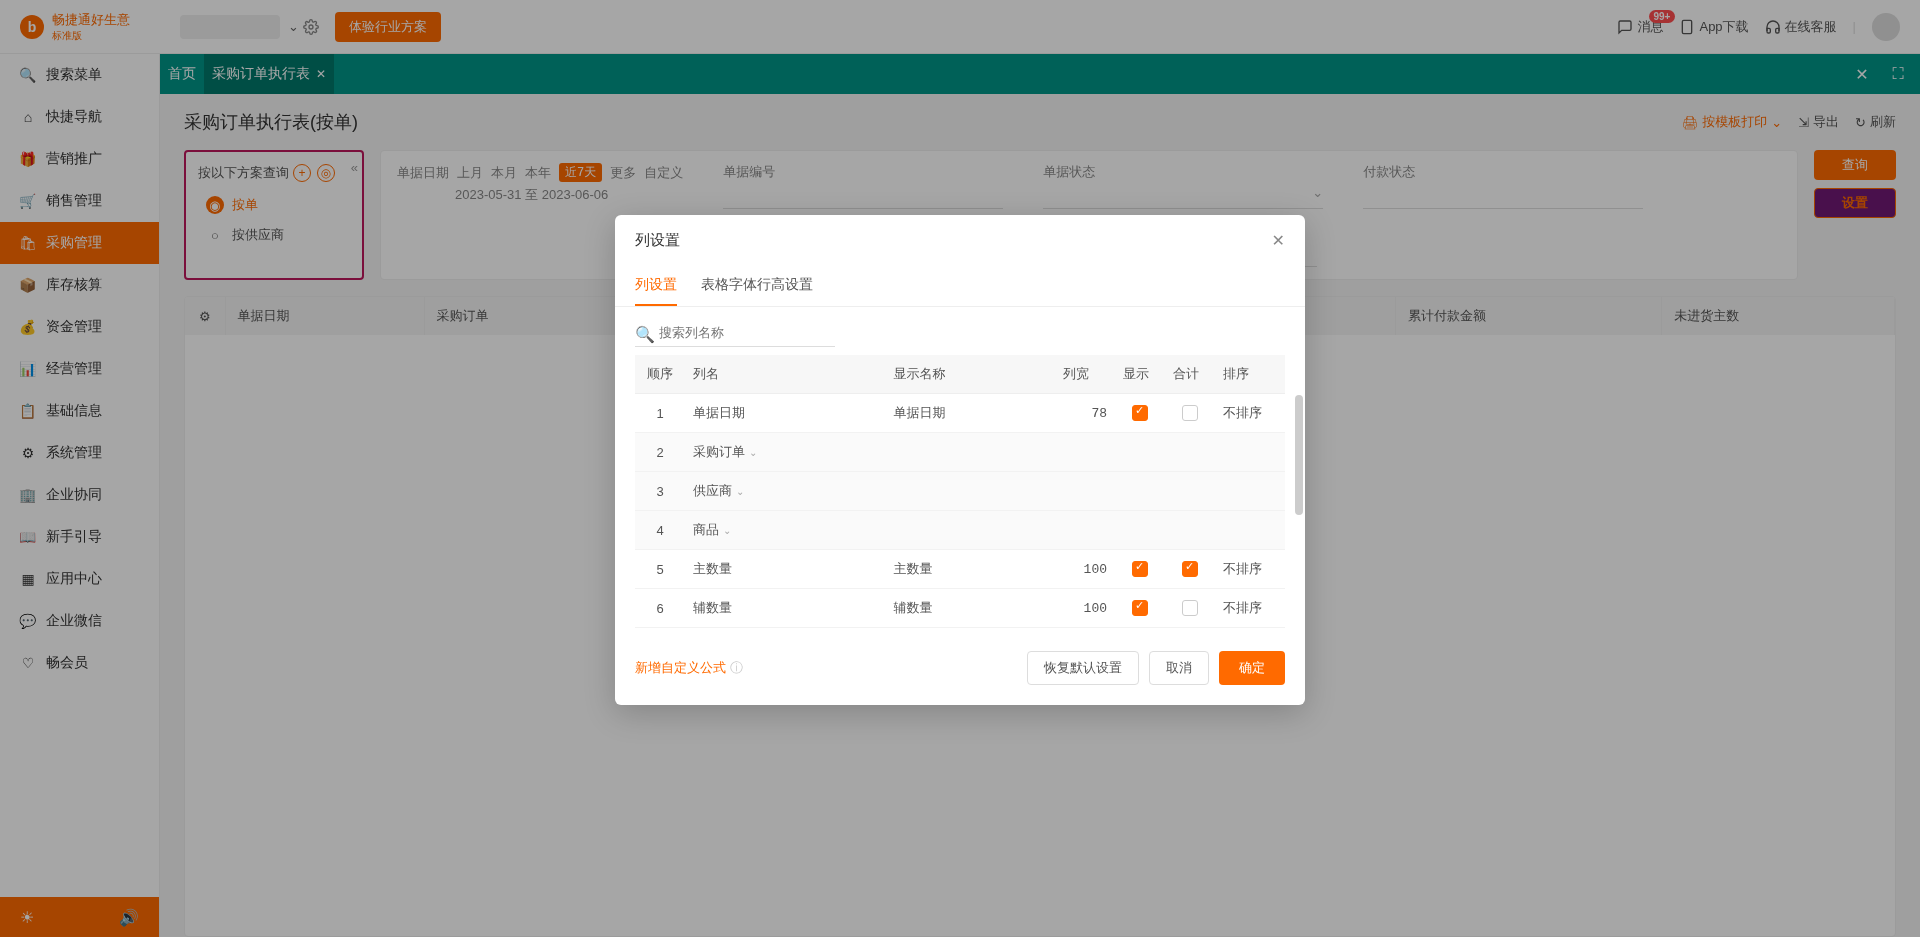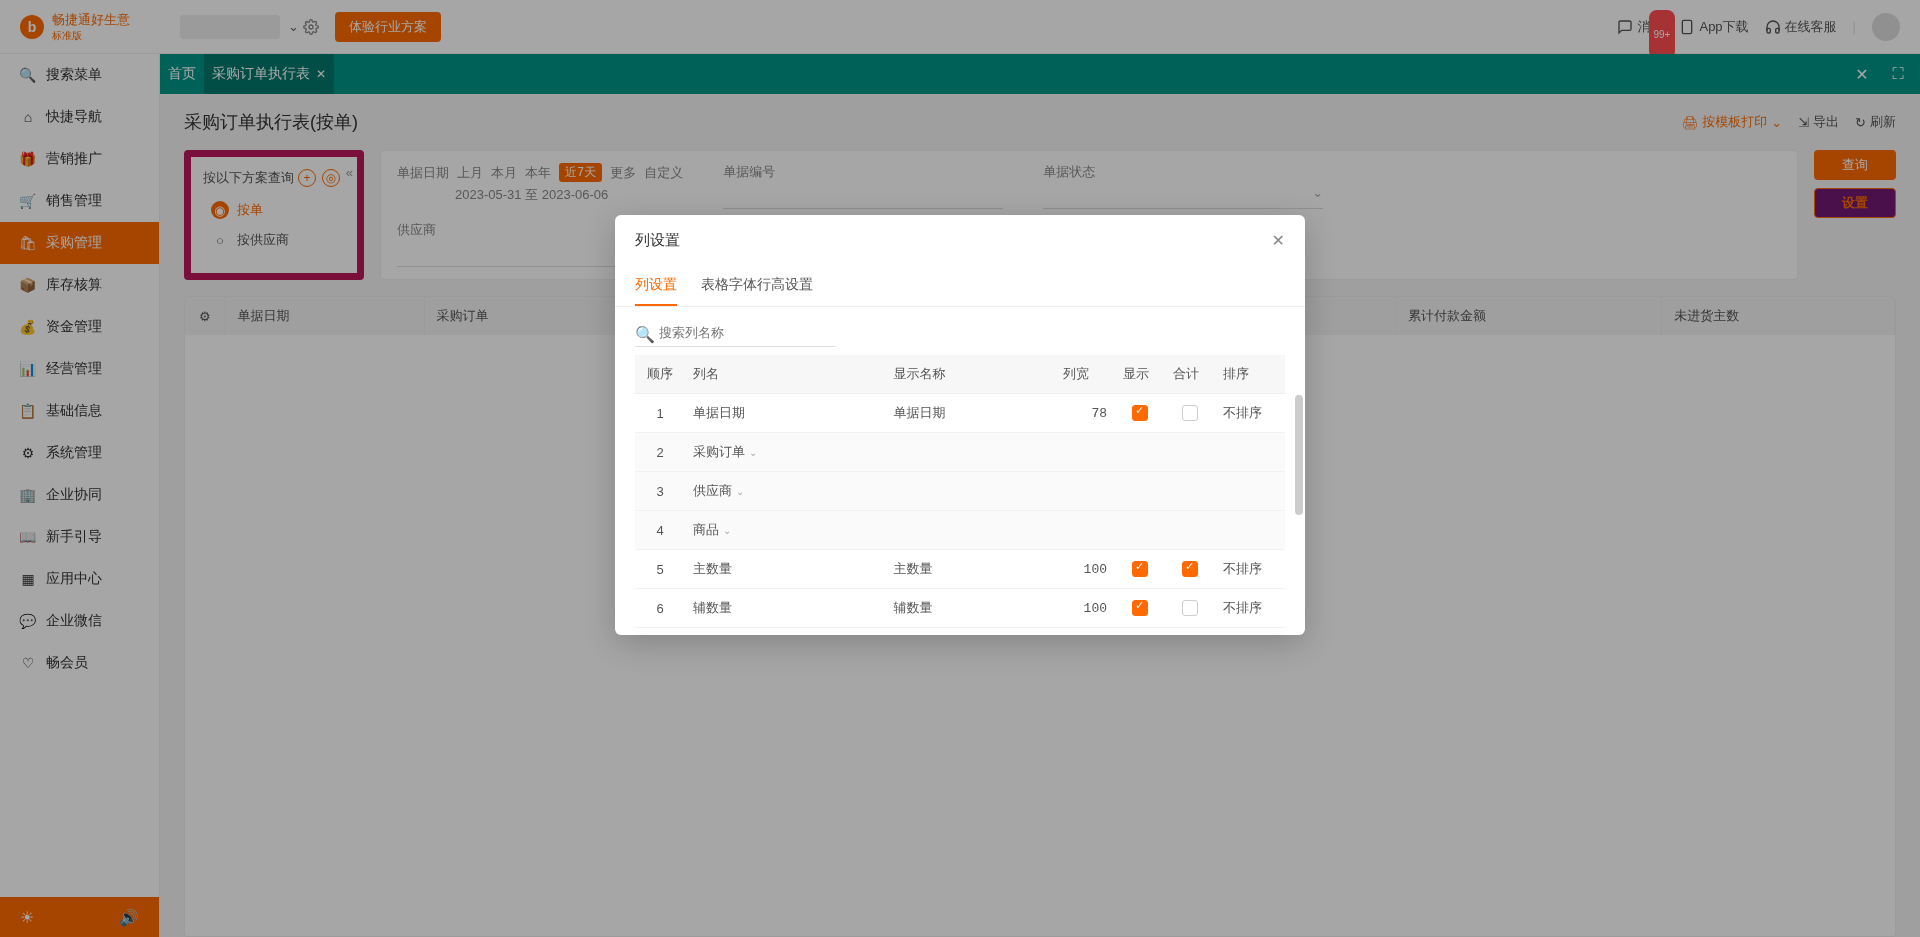--- a/index.html
+++ b/index.html
@@ -10,21 +10,21 @@
 .logo-area { display: flex; align-items: center; gap: 8px; width: 140px; }
 .logo-icon { width: 24px; height: 24px; background: #ff6a00; border-radius: 50%; display: flex; align-items: center; justify-content: center; color: #fff; font-weight: bold; font-size: 14px; }
 .logo-text { font-size: 13px; color: #ff6a00; font-weight: 500; }
 .logo-sub { font-size: 10px; color: #ff6a00; }
 .company-select { margin-left: 20px; display: flex; align-items: center; gap: 8px; color: #666; font-size: 13px; }
 .company-blur { background: #eee; width: 100px; height: 24px; border-radius: 4px; }
 .gear-btn { width: 24px; height: 24px; display: flex; align-items: center; justify-content: center; color: #888; cursor: pointer; }
 .orange-btn { background: #ff6a00; color: #fff; border: none; padding: 6px 14px; border-radius: 4px; font-size: 13px; margin-left: 12px; cursor: pointer; }
 .header-right { margin-left: auto; display: flex; align-items: center; gap: 16px; color: #555; font-size: 13px; }
 .header-right-item { display: flex; align-items: center; gap: 4px; cursor: pointer; position: relative; }
-.badge { background: #ff4d4f; color: #fff; font-size: 10px; padding: 19px 5px; border-radius: 8px; position: absolute; top: -8px; right: -12px; }
+.badge { background: #ff4d4f; color: #fff; font-size: 10px; padding: 1px 5px; border-radius: 8px; position: absolute; top: -8px; right: -12px; font-weight: bold; }
 .avatar { width: 28px; height: 28px; background: #ddd; border-radius: 50%; }
 
 
 .sidebar { position: absolute; left: 0; top: 54px; bottom: 0; width: 160px; background: #fff; border-right: 1px solid #eee; display: flex; flex-direction: column; }
 .sidebar-item { display: flex; align-items: center; gap: 10px; padding: 12px 20px; font-size: 14px; color: #333; cursor: pointer; }
 .sidebar-item.active { background: #ff6a00; color: #fff; }
 .sidebar-icon { width: 16px; height: 16px; display: flex; align-items: center; justify-content: center; }
 .sidebar-bottom { margin-top: auto; background: #ff6a00; height: 40px; display: flex; align-items: center; justify-content: space-between; padding: 0 20px; color: #fff; }
 
 
@@ -36,21 +36,21 @@
 .tabs-right { margin-left: auto; display: flex; gap: 8px; padding-right: 8px; color: #fff; }
 .tabs-right-btn { width: 28px; height: 28px; display: flex; align-items: center; justify-content: center; cursor: pointer; }
 
 .page-header { padding: 16px 24px; display: flex; align-items: center; justify-content: space-between; }
 .page-title { font-size: 18px; color: #333; }
 .page-actions { display: flex; align-items: center; gap: 16px; font-size: 13px; color: #555; }
 .page-action { display: flex; align-items: center; gap: 4px; cursor: pointer; }
 .page-action.orange { color: #ff6a00; }
 
 .content-row { display: flex; padding: 0 24px; gap: 16px; }
-.filter-panel { width: 180px; background: #fff; border: 7px solid #be185d; border-radius: 4px; padding: 12px; font-size: 13px; position: relative; }
+.filter-panel { width: 180px; background: #fff; border: 2px solid #be185d; border-radius: 4px; padding: 12px; font-size: 13px; position: relative; }
 .filter-title { color: #555; margin-bottom: 8px; display: flex; align-items: center; gap: 4px; }
 .filter-add { color: #ff6a00; border: 1px solid #ff6a00; border-radius: 50%; width: 18px; height: 18px; display: inline-flex; align-items: center; justify-content: center; font-size: 12px; }
 .collapse-btn { position: absolute; right: 4px; top: 8px; color: #999; cursor: pointer; }
 .filter-opt { display: flex; align-items: center; gap: 8px; padding: 6px 8px; color: #555; cursor: pointer; }
 .filter-opt.active { color: #ff6a00; }
 .filter-opt-icon { width: 18px; height: 18px; border-radius: 50%; display: flex; align-items: center; justify-content: center; }
 .filter-opt.active .filter-opt-icon { background: #ff6a00; color: #fff; }
 
 .query-area { flex: 1; background: #fff; border: 1px solid #eee; border-radius: 4px; padding: 12px 16px; display: flex; flex-wrap: wrap; gap: 12px 40px; font-size: 13px; color: #555; }
 .query-field { display: flex; flex-direction: column; gap: 4px; min-width: 280px; }
@@ -291,20 +291,24 @@
       </div>
       <div class="query-field">
         <span class="query-label">单据编号</span>
         <div class="query-select"></div>
       </div>
       <div class="query-field">
         <span class="query-label">单据状态</span>
         <div class="query-select" style="display:flex;justify-content:flex-end">
             <span style="color:#aaa">⌄</span>
           </div>
+      </div>
+      <div class="query-field">
+        <span class="query-label">付款状态</span>
+        <div class="query-select"></div>
       </div>
       <div class="query-field" style="min-width:280px"></div>
       <div class="query-field">
         <span class="query-label">供应商</span>
         <div class="query-select" style="display:flex;justify-content:flex-end">
             <span class="more-dots">⋯</span>
           </div>
       </div>
       <div class="query-field">
         <span class="query-label">入库状态</span>
@@ -429,13 +433,24 @@
     <td>包装数量</td>
     <td class="col-width">100</td>
     <td class="col-ck"></td>
     <td class="col-ck"></td>
     <td class="col-sort">不排序</td>
           </tr>
         </tbody>
     </table>
     <div class="scrollbar-track"></div>
   </div>
+  <div class="modal-footer">
+    <div class="add-formula">
+      <span>新增自定义公式</span>
+      <span style="color:#ccc">ⓘ</span>
+    </div>
+    <div class="footer-btns">
+      <button class="btn-default">恢复默认设置</button>
+      <button class="btn-default">取消</button>
+      <button class="btn-confirm">确定</button>
+    </div>
+  </div>
 </div>
 
 </body></html>

